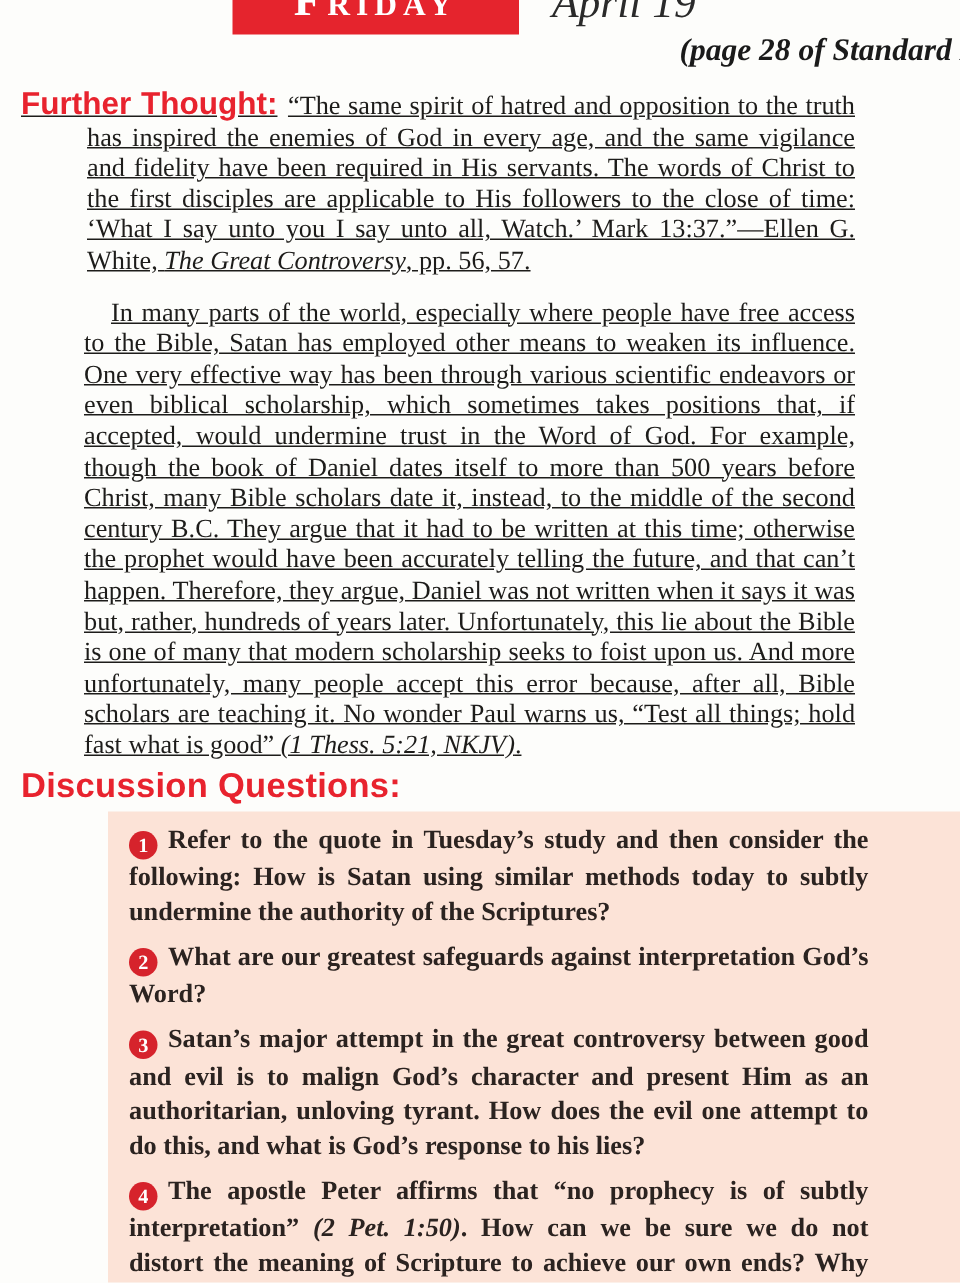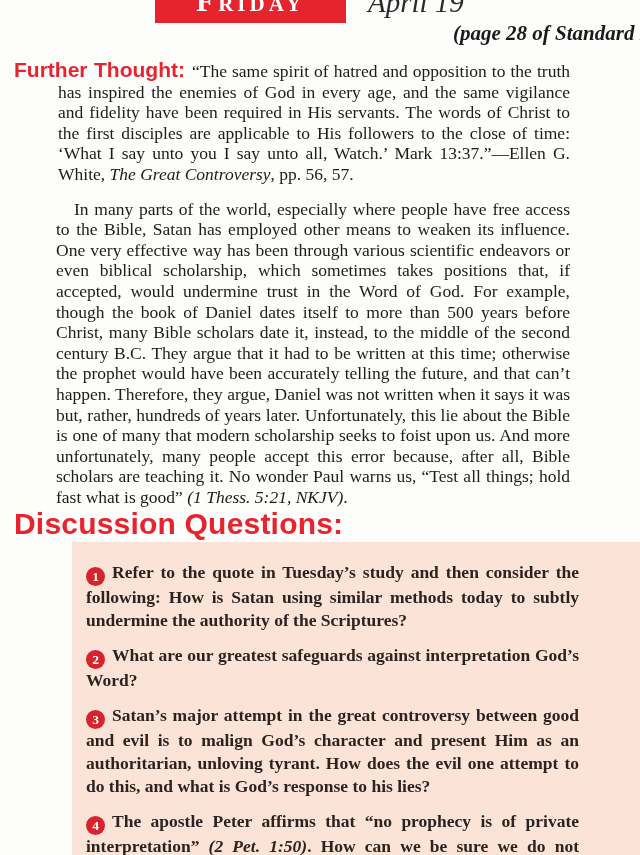--- a/index.html
+++ b/index.html
@@ -32,21 +32,21 @@
     font-style:italic;font-size:29px;line-height:32px;color:#2a2a2a;
     white-space:nowrap;
   }
   .page-note{
     position:absolute;left:453px;top:21px;
     font-weight:bold;font-style:italic;font-size:21px;color:#1a1a1a;
     white-space:nowrap;
   }
   
   .para{
-    font-size:17.5px;line-height:20.6px;text-align:justify;color:#1d1c1a;
+    font-size:17.5px;line-height:20.6px;text-align:justify;color:#1d1c1a;text-decoration:underline;
   }
   .para1{
     margin:60px 70px 0 58px;
     text-indent:-44px;
   }
   .ft-label{
     color:var(--heading-red,#e8232e);
     font-family:"Liberation Sans", sans-serif;
     font-weight:bold;font-size:21px;
     margin-right:7px;
@@ -55,34 +55,33 @@
   .para2{
     margin:14px 70px 0 56px;
     text-indent:18px;
   }
   .italic{font-style:italic;}
   
   .dq-heading{
     margin:4px 0 0 14px;
     color:var(--heading-red,#e8232e);
     font-family:"Liberation Sans", sans-serif;
-    font-weight:bold;font-size:30px;line-height:26px;
+    font-weight:bold;font-size:23px;line-height:26px;
     letter-spacing:.2px;
   }
   .qbox{
     margin-top:5px;margin-left:72px;
     width:568px;height:400px;
     background:var(--question-box-pink,#fce3d7);
     padding:7px 61px 0 14px;
   }
   .question{
     font-size:17.5px;font-weight:bold;line-height:23px;
     text-align:justify;color:#2b2320;
     margin-bottom:7px;
-    margin-top:12px;
   }
   .qnum{
     display:inline-block;width:19px;height:19px;border-radius:50%;
     background:var(--number-circle-red,#d6232c);
     color:#ffffff;font-size:13.5px;line-height:19px;text-align:center;
     font-family:"Liberation Serif", serif;font-weight:bold;
     vertical-align:-3px;margin-right:7px;text-indent:0;
   }
 </style>
 </head>
@@ -101,15 +100,15 @@
 <h2 class="dq-heading">Discussion Questions:</h2>
 
 <div class="qbox">
 
   <p class="question"><span class="qnum">1</span><span>Refer to the quote in Tuesday’s study and then consider the following: How is Satan using similar methods today to subtly undermine the authority of the Scriptures?</span></p>
 
   <p class="question"><span class="qnum">2</span><span>What are our greatest safeguards against interpretation God’s Word?</span></p>
 
   <p class="question"><span class="qnum">3</span><span>Satan’s major attempt in the great controversy between good and evil is to malign God’s character and present Him as an authoritarian, unloving tyrant. How does the evil one attempt to do this, and what is God’s response to his lies?</span></p>
 
-  <p class="question"><span class="qnum">4</span><span>The apostle Peter affirms that “no prophecy is of private interpretation” </span><span class="italic">(2 Pet. 1:50)</span><span>. How can we be sure we do not distort the meaning of Scripture to achieve our own ends? Why might this be easier to do than we realize? How can we safeguard ourselves</span></p>
+  <p class="question"><span class="qnum">4</span><span>The apostle Peter affirms that “no prophecy is of subtly interpretation” </span><span class="italic">(2 Pet. 1:50)</span><span>. How can we be sure we do not distort the meaning of Scripture to achieve our own ends? Why might this be easier to do than we realize? How can we safeguard ourselves</span></p>
 
 </div>
 
 </body></html>

